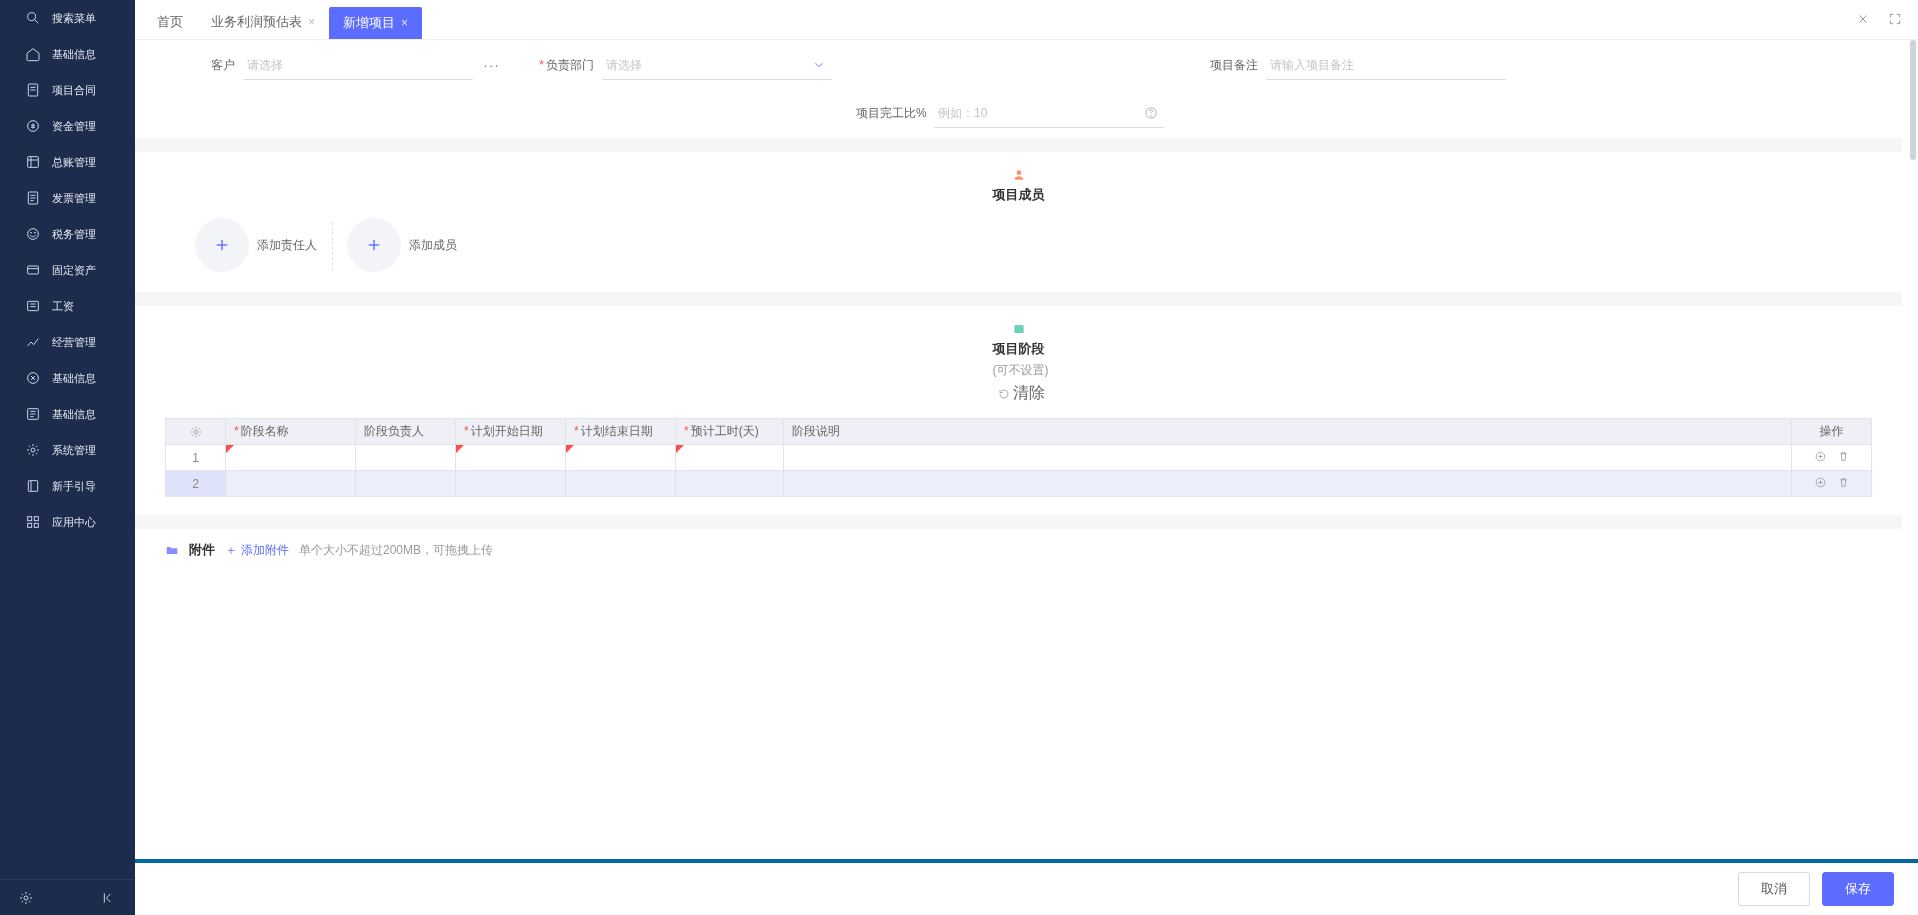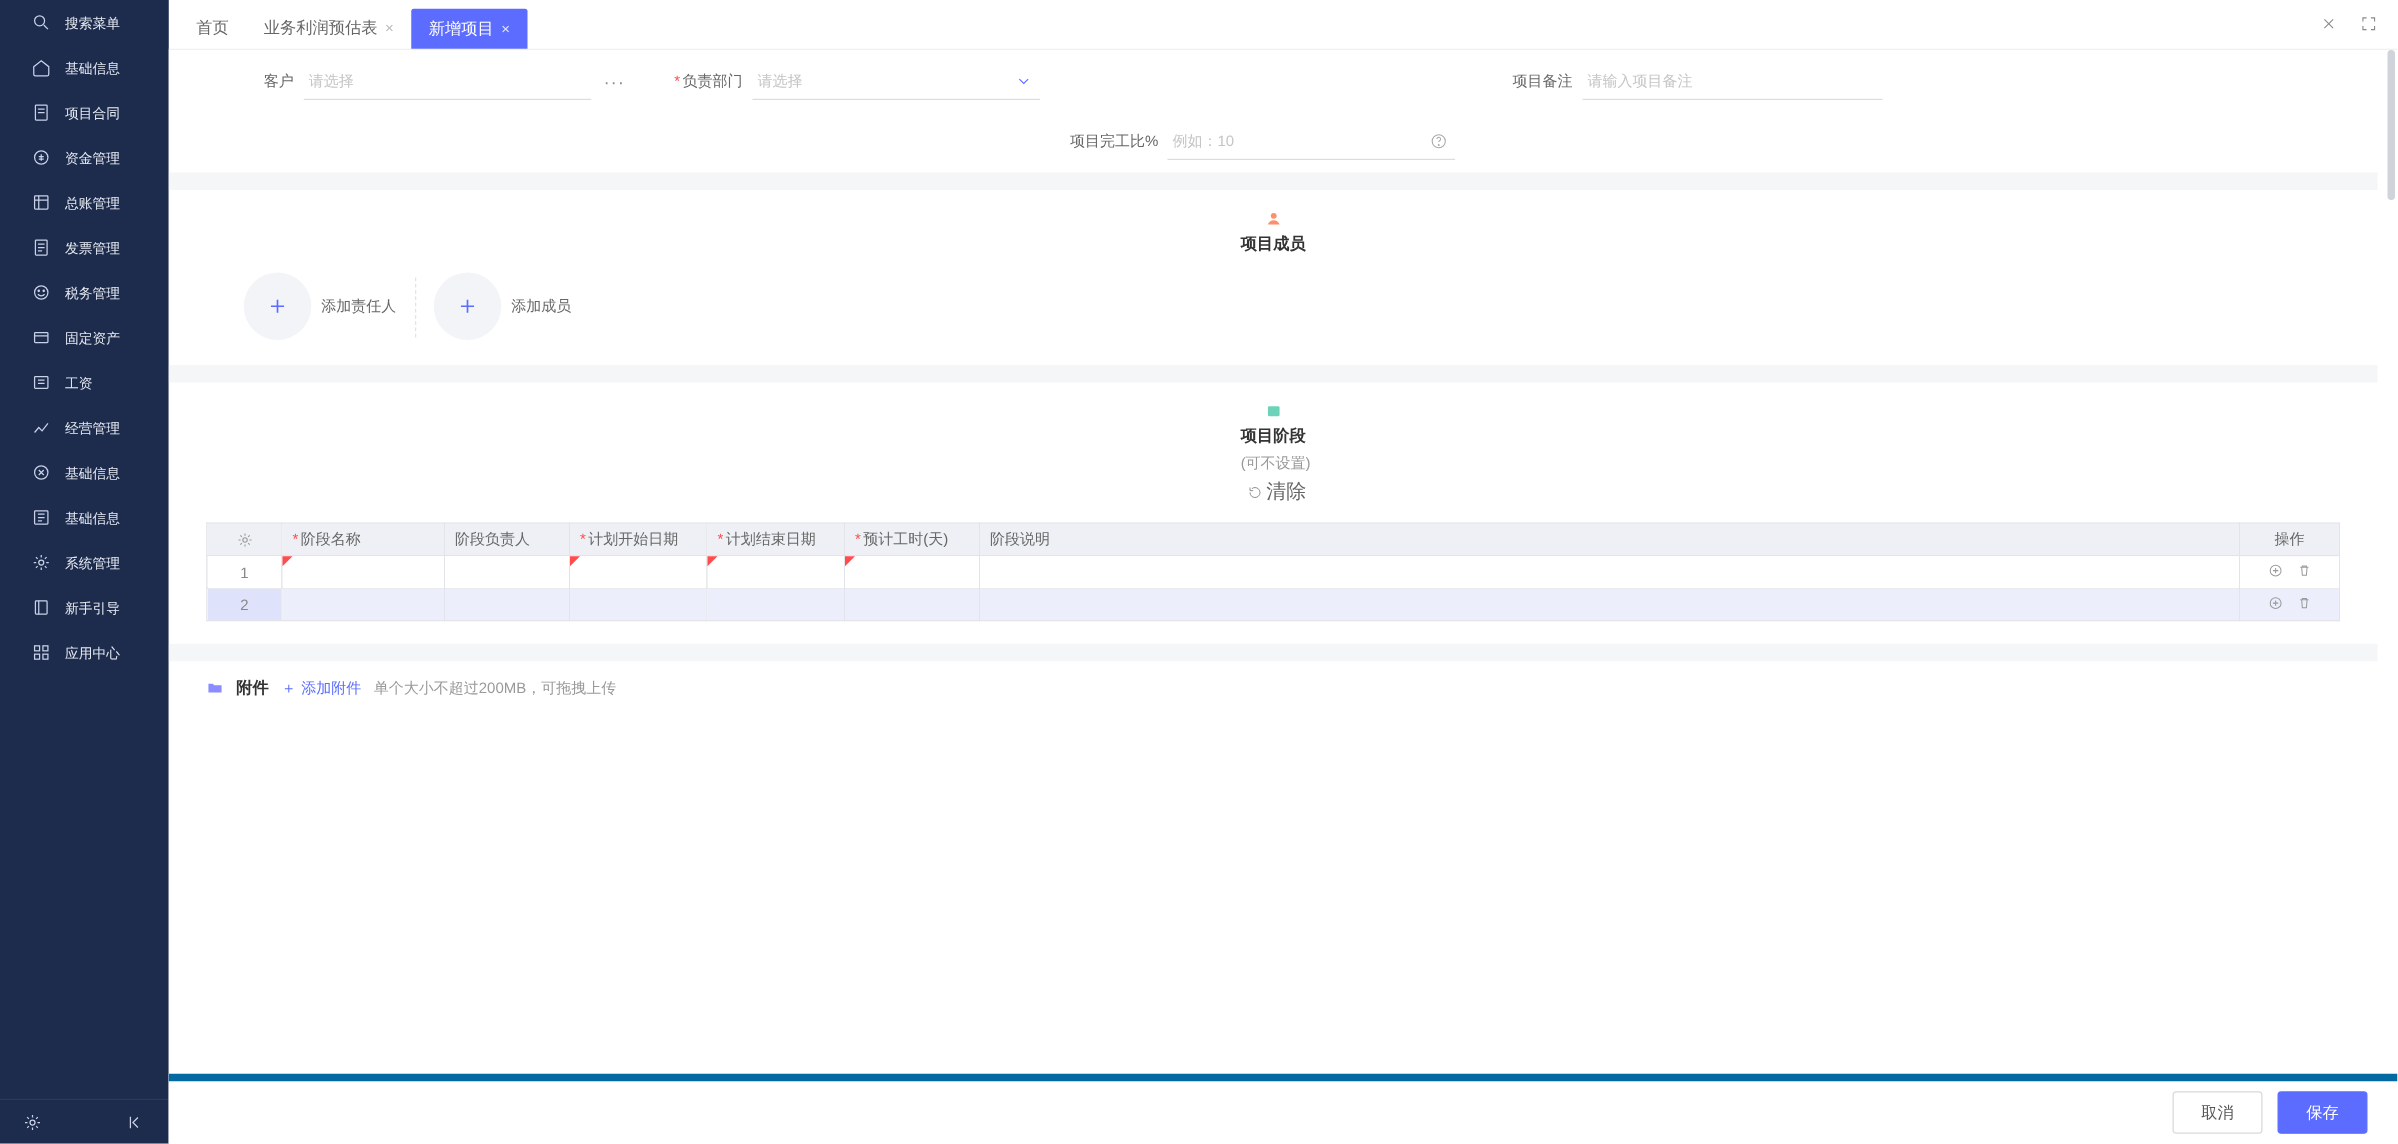--- a/index.html
+++ b/index.html
@@ -91,21 +91,21 @@
     .ops-icons span { cursor:pointer; display:inline-flex; }
     .ops-icons svg { width:13px; height:13px; stroke:#999; fill:none; stroke-width:1.5; }
     .gear-th svg { width:14px; height:14px; stroke:#999; fill:none; stroke-width:1.5; display:block; margin:0 auto; }
 
     
     .attach-row { display:flex; align-items:center; padding: 12px 30px; gap:10px; }
     .attach-add { color:#5b6cff; font-size:12px; cursor:pointer; display:inline-flex; align-items:center; gap:4px; }
     .attach-hint { font-size:12px; color:#999; }
 
     
-    .footer { position:absolute; left:135px; right:0; bottom:0; height:56px; border-top:6px solid #0369a1; background:#fff; display:flex; justify-content:flex-end; align-items:center; padding: 4px 24px; gap:12px; }
+    .footer { position:absolute; left:135px; right:0; bottom:0; height:56px; border-top:4px solid #0369a1; background:#fff; display:flex; justify-content:flex-end; align-items:center; padding: 4px 24px; gap:12px; }
     .btn { height:34px; padding:0 22px; border-radius:3px; font-size:13px; cursor:pointer; display:inline-flex; align-items:center; justify-content:center; }
     .btn-default { background:#fff; border:1px solid #d9d9d9; color:#555; }
     .btn-primary { background:#5b6cff; border:1px solid #5b6cff; color:#fff; }
 
     
     .right-scroll { position:absolute; right:2px; top:40px; bottom:56px; width:8px; background:transparent; }
     .right-scroll::before { content:""; position:absolute; right:0; top:0; width:6px; height:120px; background:#d0d3da; border-radius:3px; }
 
   </style>
 </head>

